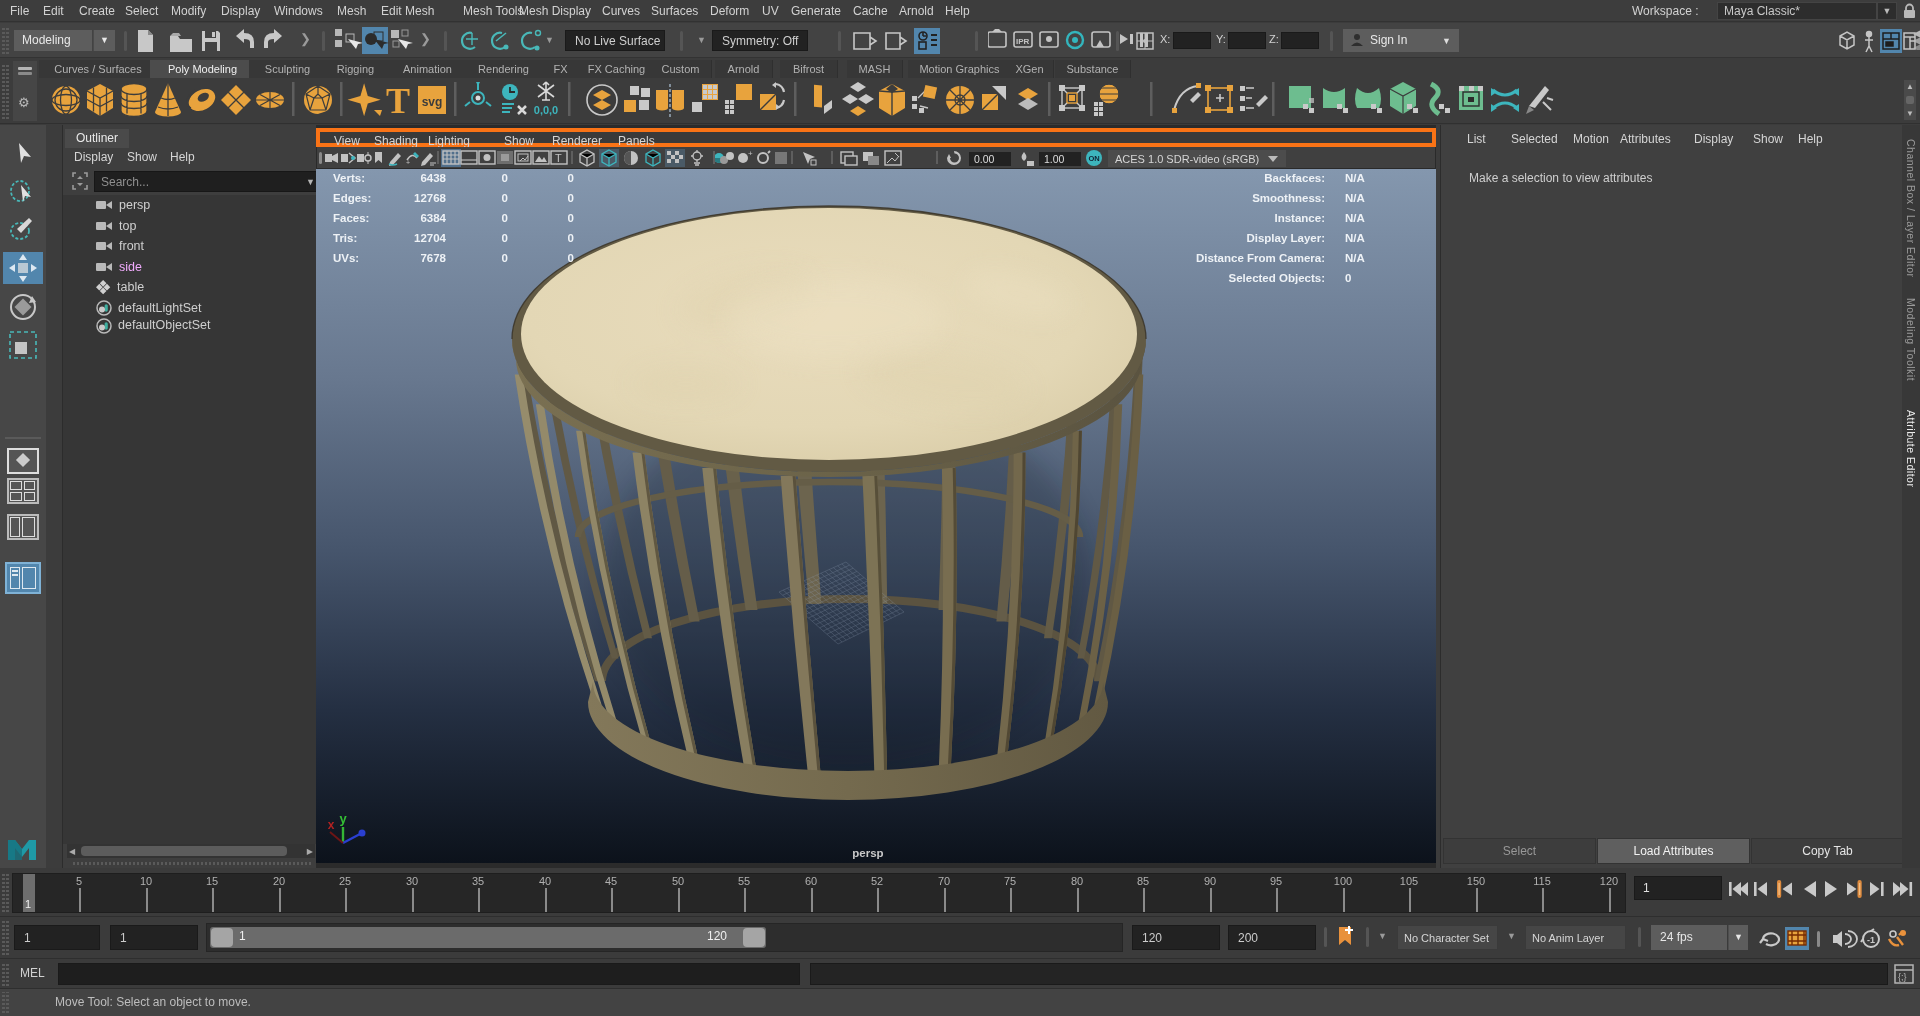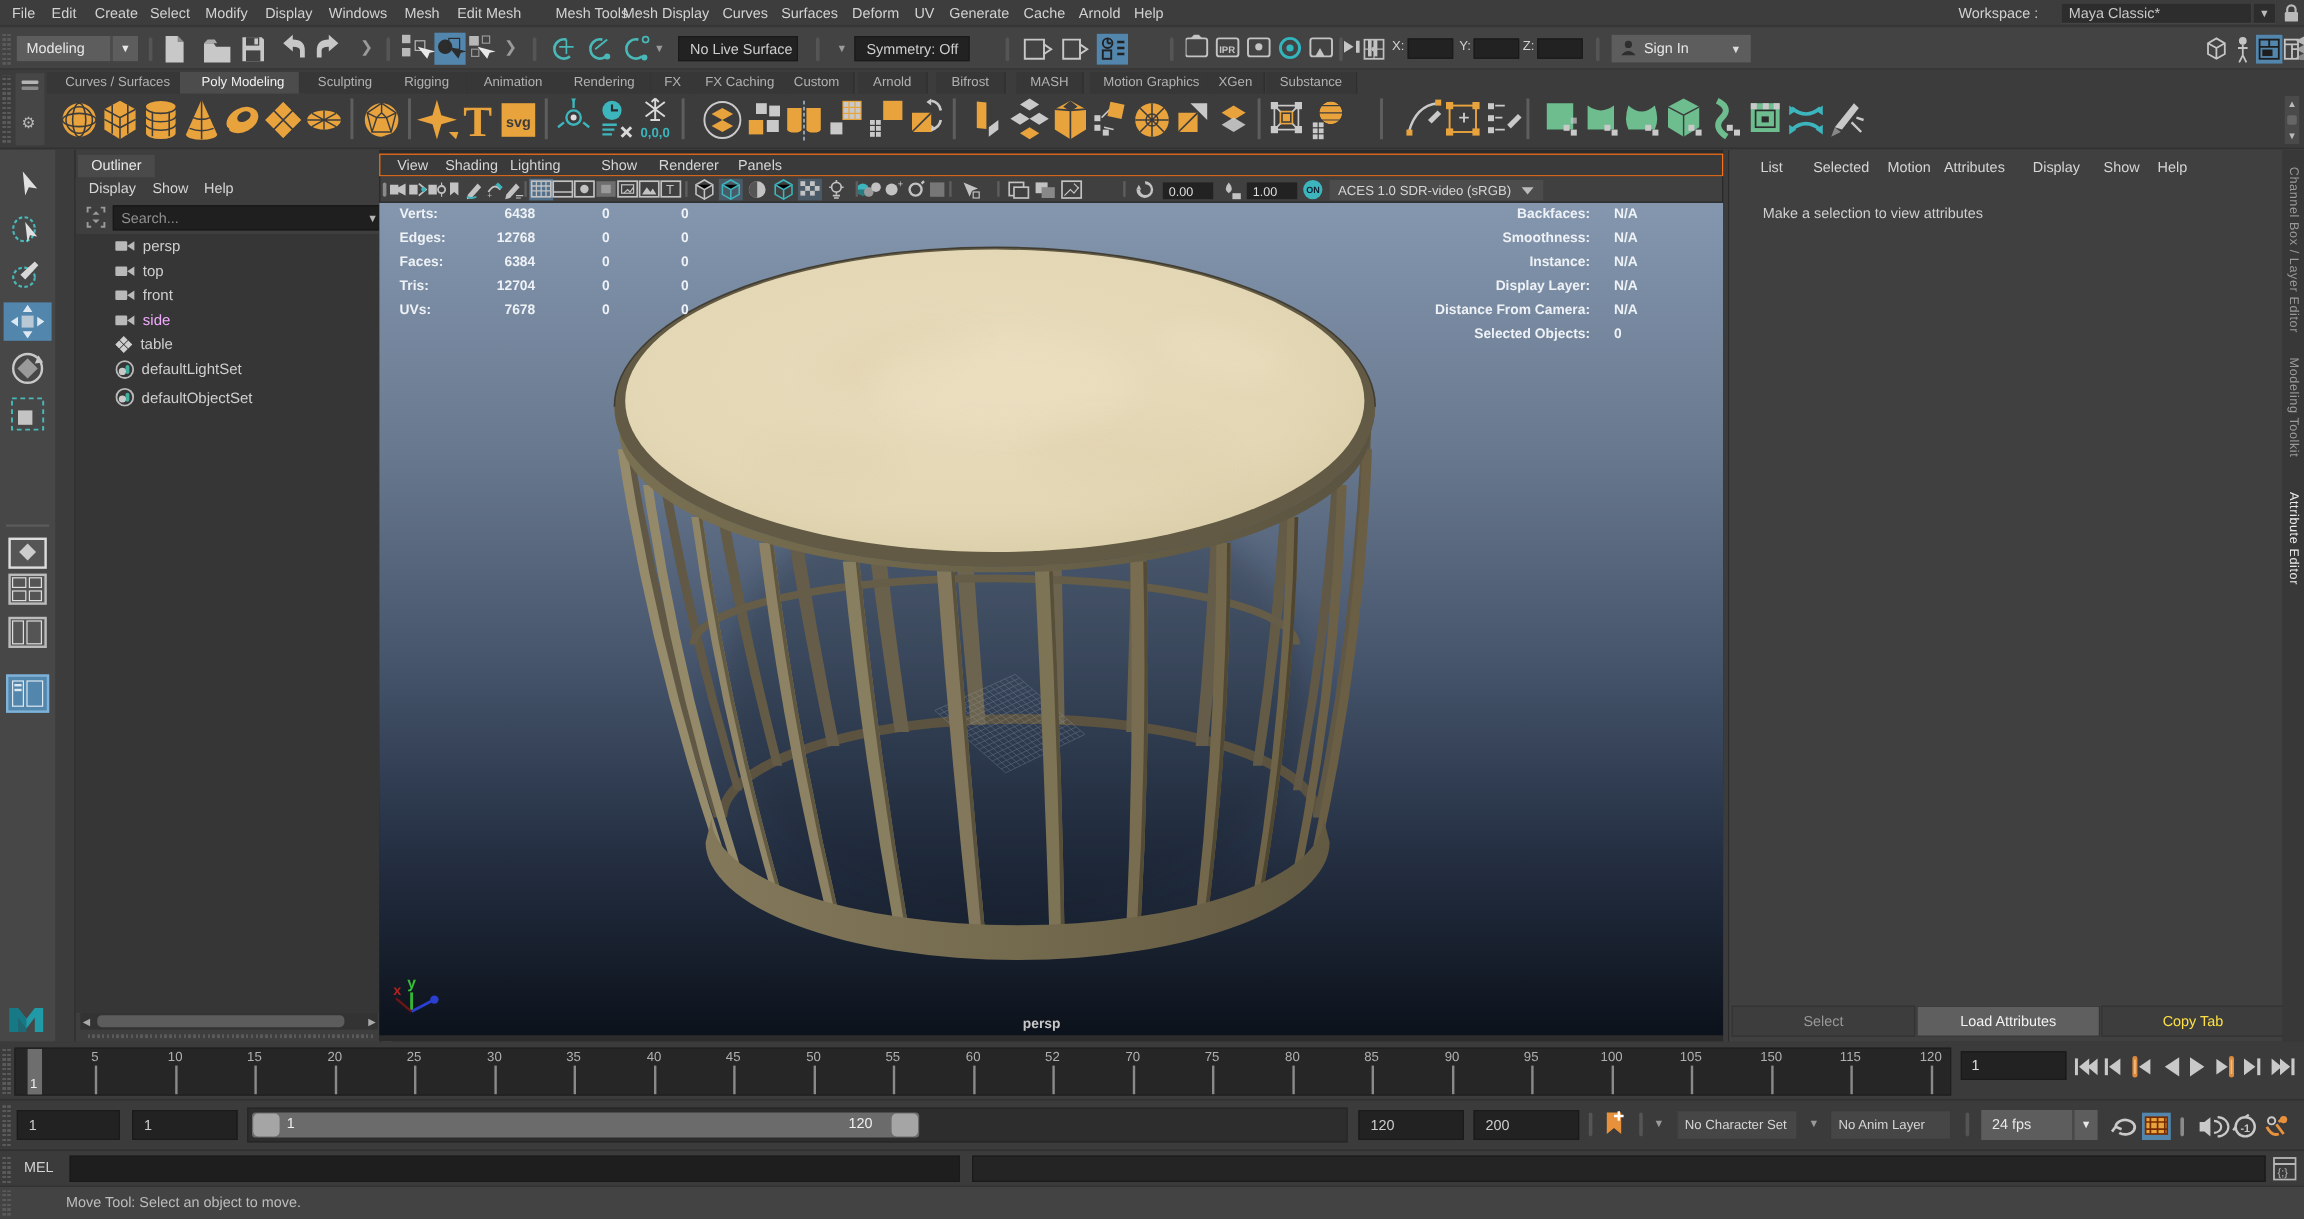--- a/index.html
+++ b/index.html
@@ -590,41 +590,41 @@
       <div style="height:20.5px;display:flex;align-items:center;padding-left:33px;color:#cfcfcf;font-size:12.5px"><svg width="15" height="15" viewBox="0 0 15 15" style="margin-right:6px">
           <g fill="#cfcfcf">
             <path d="M7.5,0 L11,3.5 L7.5,7 L4,3.5 Z M7.5,8 L11,11.5 L7.5,15 L4,11.5 Z M0,7.5 L3.5,4 L7,7.5 L3.5,11 Z M8,7.5 L11.5,4 L15,7.5 L11.5,11 Z" transform="scale(0.95)"></path>
           </g>
         </svg>table</div>
       <div style="height:20.5px;display:flex;align-items:center;padding-left:33px;color:#cfcfcf;font-size:12.5px"><svg width="16" height="16" viewBox="0 0 16 16" style="margin-right:6px">
           <circle cx="8" cy="8" r="7" fill="none" stroke="#b9b9b9" stroke-width="1.5"></circle>
           <rect x="8.6" y="4.2" width="3.2" height="7.5" rx="1.6" fill="#3fae9f"></rect>
           <circle cx="6" cy="9.5" r="3" fill="#c9c9c9"></circle>
         </svg>defaultLightSet</div>
-      <div style="height:20.5px;display:flex;align-items:flex-end;padding-left:33px;color:#cfcfcf;font-size:12.5px"><svg width="16" height="16" viewBox="0 0 16 16" style="margin-right:6px">
+      <div style="height:20.5px;display:flex;align-items:flex-start;padding-left:33px;color:#cfcfcf;font-size:12.5px"><svg width="16" height="16" viewBox="0 0 16 16" style="margin-right:6px">
           <circle cx="8" cy="8" r="7" fill="none" stroke="#b9b9b9" stroke-width="1.5"></circle>
           <rect x="8.6" y="4.2" width="3.2" height="7.5" rx="1.6" fill="#3fae9f"></rect>
           <circle cx="6" cy="9.5" r="3" fill="#c9c9c9"></circle>
         </svg>defaultObjectSet</div>
     </div>
 <div class="abs" style="left:253px;top:66px;width:13px;height:717px;background:#333">
 <div style="position:absolute;left:2px;top:2px;font-size:8px;color:#aaa">▲</div>
 <div style="position:absolute;left:2px;top:14px;width:9px;height:672px;background:#5c5c5c;border-radius:4px"></div>
 <div style="position:absolute;left:2px;bottom:2px;font-size:8px;color:#aaa">▼</div>
 </div>
 <div class="abs" style="left:4px;top:719px;width:248px;height:14px;background:#333">
 <div style="position:absolute;left:2px;top:3px;font-size:8px;color:#aaa">◀</div>
 <div style="position:absolute;left:14px;top:2px;width:206px;height:10px;background:#5c5c5c;border-radius:4px"></div>
 <div style="position:absolute;right:2px;top:3px;font-size:8px;color:#aaa">▶</div>
 </div>
 <div class="abs" style="left:10px;top:737px;width:240px;height:3px;background:repeating-linear-gradient(90deg,#5a5a5a 0 2px,transparent 2px 4px)"></div>
 </div>
 
 <div class="abs" style="left:316px;top:125px;width:1120px;height:743px;background:#2b2b2b">
-<div class="abs" style="left:0;top:3px;width:1120px;height:19px;background:#3a3a3a;border:1px solid #f97316">
+<div class="abs" style="left:0;top:3px;width:1120px;height:19px;background:#3a3a3a;border:4px solid #f97316">
       <span class="m2" style="left:14px">View</span>
       <span class="m2" style="left:54px">Shading</span>
       <span class="m2" style="left:108px">Lighting</span>
       <span class="m2" style="left:184px">Show</span>
       <span class="m2" style="left:232px">Renderer</span>
       <span class="m2" style="left:298px">Panels</span>
     </div>
 <div class="abs" id="vpicons" style="left:0;top:22px;width:1120px;height:22px;background:#404040;border:1px solid #2a2a2a;border-top:none">
       <svg width="1120" height="22" viewBox="0 0 1120 22">
         <g transform="translate(2,3)">
@@ -958,21 +958,21 @@
       <span class="m2" style="left:70px">Selected</span>
       <span class="m2" style="left:132px">Motion</span>
       <span class="m2" style="left:179px">Attributes</span>
       <span class="m2" style="left:253px">Display</span>
       <span class="m2" style="left:312px">Show</span>
       <span class="m2" style="left:357px">Help</span>
     </div>
 <div class="abs" style="left:28px;top:46px;color:#cfcfcf;font-size:12px">Make a selection to view attributes</div>
 <div class="abs" style="left:2px;top:713px;width:153px;height:26px;background:#3d3d3d;border:1px solid #333;color:#989898;font-size:12px;text-align:center;line-height:25px">Select</div>
 <div class="abs" style="left:156px;top:713px;width:153px;height:26px;background:#5f5f5f;border:1px solid #333;color:#f2f2f2;font-size:12px;text-align:center;line-height:25px">Load Attributes</div>
-<div class="abs" style="left:310px;top:713px;width:153px;height:26px;background:#3d3d3d;border:1px solid #333;color:#fde047;font-size:12px;text-align:center;line-height:25px">Copy Tab</div>
+<div class="abs" style="left:310px;top:713px;width:153px;height:26px;background:#3d3d3d;border:1px solid #333;color:#e5e5e5;font-size:12px;text-align:center;line-height:25px">Copy Tab</div>
 </div>
 
 <div class="abs" style="left:1902px;top:125px;width:18px;height:743px;background:#383838">
 <div class="vt" style="top:11px;height:144px">Channel Box / Layer Editor</div>
 <div class="vt" style="top:169px;height:92px">Modeling Toolkit</div>
 <div class="vt" style="top:279px;height:90px;color:#ececec">Attribute Editor</div>
 </div>
 
 <div class="abs" style="left:0;top:868px;width:1920px;height:48px;background:#3b3b3b">
 <div class="abs" style="left:2px;top:6px;width:7px;height:38px;background:repeating-linear-gradient(0deg,#5a5a5a 0 2px,transparent 2px 4px) left/3px 100% no-repeat,repeating-linear-gradient(0deg,#5a5a5a 0 2px,transparent 2px 4px) right/3px 100% no-repeat"></div>

